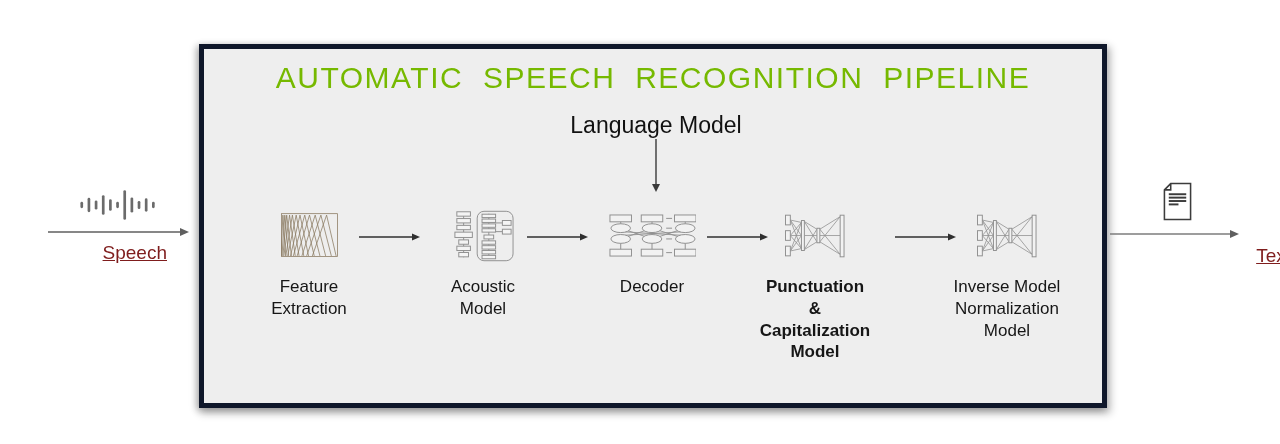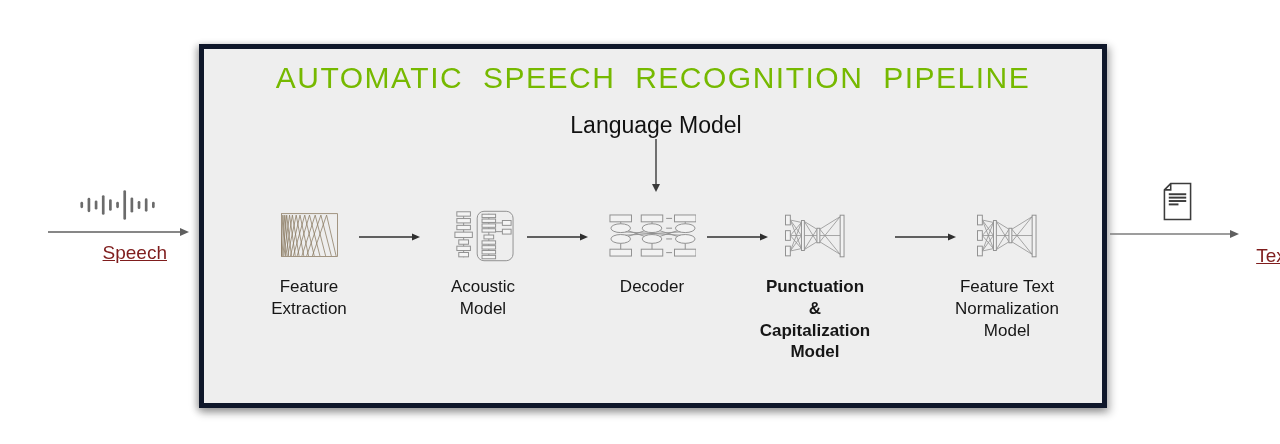--- a/index.html
+++ b/index.html
@@ -283,21 +283,21 @@
           <g stroke="#8f8f8f" stroke-width="1" fill="#f2f2f2">
             <rect x="0.5" y="1.5" width="5" height="10"></rect>
             <rect x="0.5" y="17.5" width="5" height="10"></rect>
             <rect x="0.5" y="33.5" width="5" height="10"></rect>
             <rect x="17" y="7" width="3" height="31"></rect>
             <rect x="33" y="15" width="3" height="15"></rect>
             <rect x="57" y="1.5" width="4" height="43"></rect>
           </g>
         </svg>
       </div>
-      <div class="stage-label">Feature Text
+      <div class="stage-label">Inverse Model
 Normalization
 Model</div>
     </div>
 
   </div>
 
   <div class="doc-icon-wrap">
     <svg width="31" height="39" viewBox="0 0 32 40">
       <g stroke="#3c3c3c" stroke-width="1.6" fill="#ffffff" stroke-linejoin="miter">
         <path d="M9,1.5 H29.5 V38.5 H2.5 V8 Z"></path>

